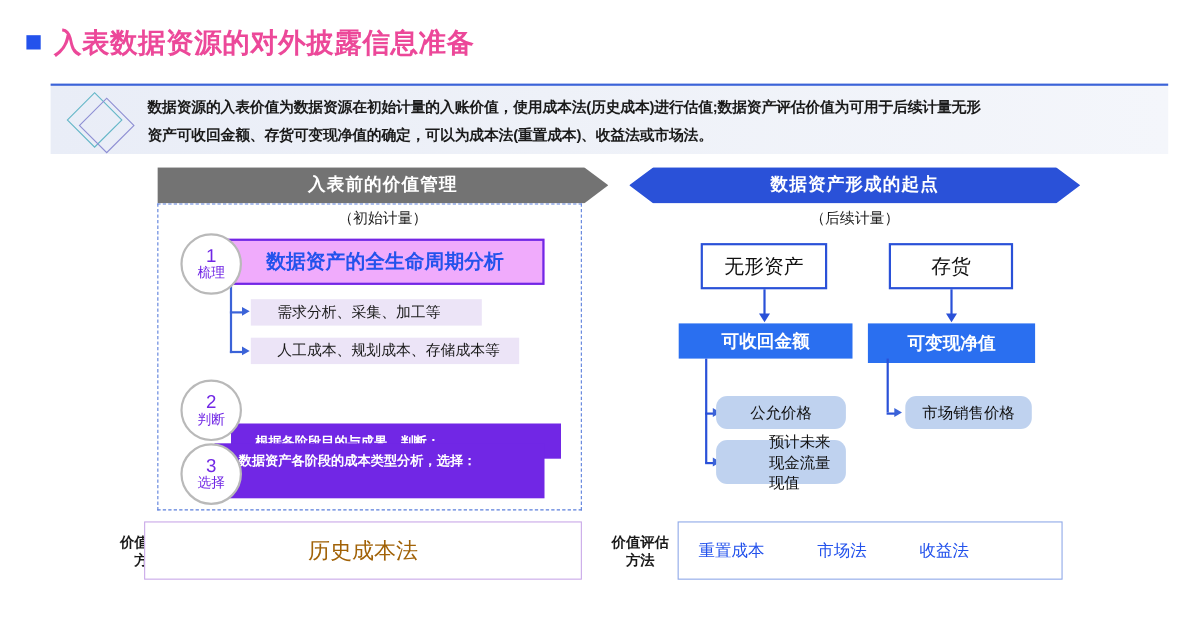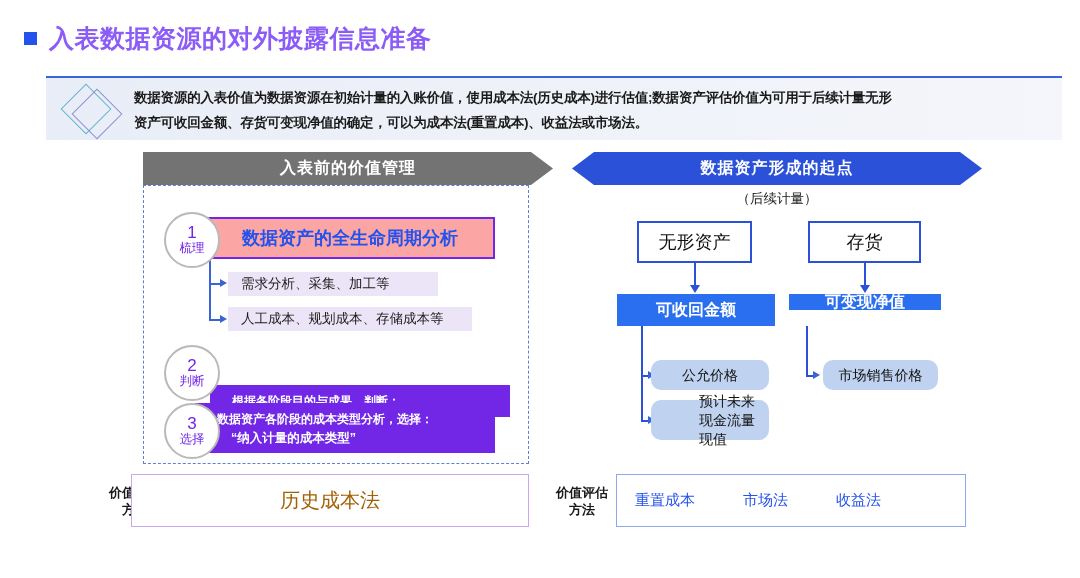--- a/index.html
+++ b/index.html
@@ -9,21 +9,21 @@
     font-family:"Liberation Sans","DejaVu Sans",sans-serif;
     position:relative;
     overflow:hidden;
     color:#222;
   }
   .slide{position:absolute;left:0;top:0;width:1080px;height:578px;}
 
   
   .title-row{position:absolute;left:24px;top:22px;display:flex;align-items:center;gap:12px;}
   .title-bullet{width:13px;height:13px;background:#2352EC;display:inline-block;}
-  .title-text{font-size:25px;font-weight:bold;color:#8b5cf6;letter-spacing:.5px;white-space:nowrap;}
+  .title-text{font-size:25px;font-weight:bold;color:#ec4899;letter-spacing:.5px;white-space:nowrap;}
 
   
   .desc-wrap{position:absolute;left:46px;top:76px;width:1016px;height:62px;
     background:linear-gradient(90deg,#e9edf7 0%,#eef1f8 45%,#f4f6fb 100%);
     border-top:2px solid #3b63d8;}
   .desc-diamonds{position:absolute;left:8px;top:4px;width:74px;height:56px;}
   .diamond{position:absolute;width:34px;height:34px;transform:rotate(45deg);background:transparent;}
   .d-teal{left:14px;top:9px;border:1.6px solid #64b7c8;}
   .d-purple{left:25px;top:14px;border:1.6px solid #8e8fd4;}
   .desc-text{position:absolute;left:88px;top:7px;width:916px;font-size:13.5px;line-height:25px;
@@ -46,27 +46,27 @@
 
   
   .step-circle{position:absolute;width:52px;height:52px;border-radius:50%;
     border:2.5px solid #b9b9b9;background:#fff;display:flex;flex-direction:column;
     align-items:center;justify-content:center;z-index:5;}
   .step-num{font-size:17px;color:#7127E5;line-height:16px;}
   .step-lbl{font-size:12.5px;color:#7127E5;line-height:14px;}
 
   
   .step1-box{position:absolute;left:205px;top:217px;width:290px;height:42px;
-    border:2px solid #7127E5;background:#fca5a5;box-sizing:border-box;
+    border:2px solid #7127E5;background:#f0abfc;box-sizing:border-box;
     display:flex;align-items:center;justify-content:center;}
   .step1-box span{font-size:18px;color:#2352EC;font-weight:bold;}
 
   
   .sub-item{position:absolute;height:24px;background:#ece4f7;display:flex;align-items:center;
-    padding-left:13px;box-sizing:border-box;}
+    padding-left:24px;box-sizing:border-box;}
   .sub-item span{font-size:13.5px;color:#1a1a1a;}
   .sub1{left:228px;top:272px;width:210px;}
   .sub2{left:228px;top:307px;width:244px;}
 
   
   .conn-v{position:absolute;left:209px;top:259px;width:1.6px;height:62px;background:#3b63d8;}
   .conn-h1{position:absolute;left:209px;top:283px;width:12px;height:1.6px;background:#3b63d8;}
   .conn-h2{position:absolute;left:209px;top:319px;width:12px;height:1.6px;background:#3b63d8;}
   .arrow-r{position:absolute;width:0;height:0;border-top:4.5px solid transparent;
     border-bottom:4.5px solid transparent;border-left:7px solid #3b63d8;}
@@ -96,21 +96,21 @@
   
   .obox{position:absolute;border:2px solid #2A51D8;background:#fff;box-sizing:border-box;
     display:flex;align-items:center;justify-content:center;}
   .obox span{font-size:18px;color:#111;}
   .obox-a{left:637px;top:221px;width:115px;height:42px;}
   .obox-b{left:808px;top:221px;width:113px;height:42px;}
 
   .fbox{position:absolute;background:#2A6FF0;display:flex;align-items:center;justify-content:center;}
   .fbox span{font-size:16px;color:#fff;font-weight:bold;}
   .fbox-a{left:617px;top:294px;width:158px;height:32px;}
-  .fbox-b{left:789px;top:294px;width:152px;height:16px;}
+  .fbox-b{left:789px;top:294px;width:152px;height:36px;}
 
   .lbox{position:absolute;background:#bfd2ef;display:flex;align-items:center;justify-content:center;
     padding:0 6px;box-sizing:border-box;border-radius:10px;}
   .lbox span{font-size:14px;color:#111;line-height:19px;text-align:center;}
   .lbox-fair{left:651px;top:360px;width:118px;height:30px;}
   .lbox-cash{left:651px;top:400px;width:118px;height:40px;justify-content:flex-start;text-align:left;padding-left:48px;}
   .lbox-cash span{text-align:left;}
   .lbox-mkt{left:823px;top:360px;width:115px;height:30px;}
 
   
@@ -147,20 +147,21 @@
     </div>
     <div class="desc-text">
       <div>数据资源的入表价值为数据资源在初始计量的入账价值，使用成本法(历史成本)进行估值;数据资产评估价值为可用于后续计量无形</div>
       <div>资产可收回金额、存货可变现净值的确定，可以为成本法(重置成本)、收益法或市场法。</div>
     </div>
   </div>
 
   <div class="banner banner-left">
     <span>入表前的价值管理</span>
   </div>
+  <div class="subcap subcap-left">（初始计量）</div>
 
   <div class="banner banner-right">
     <span>数据资产形成的起点</span>
   </div>
   <div class="subcap subcap-right">（后续计量）</div>
 
   <div class="left-panel"></div>
 
   <div class="step-circle" style="left:164px;top:212px;">
     <span class="step-num">1</span>
@@ -187,21 +188,20 @@
     <span class="l1">根据各阶段目的与成果，判断：</span>
     <span class="l2">“数据资产形成的起点”</span>
   </div>
   <div class="step-circle" style="left:164px;top:345px;">
     <span class="step-num">2</span>
     <span class="step-lbl">判断</span>
   </div>
 
   <div class="pbox pbox3">
     <span class="l1">数据资产各阶段的成本类型分析，选择：</span>
-    <span class="l2">“纳入计量的成本类型”</span>
   </div>
   <div class="step-circle" style="left:164px;top:403px;">
     <span class="step-num">3</span>
     <span class="step-lbl">选择</span>
   </div>
 
   <div class="vm-label vm-left-label">
     <div>价值评估</div>
     <div>方法</div>
   </div>

